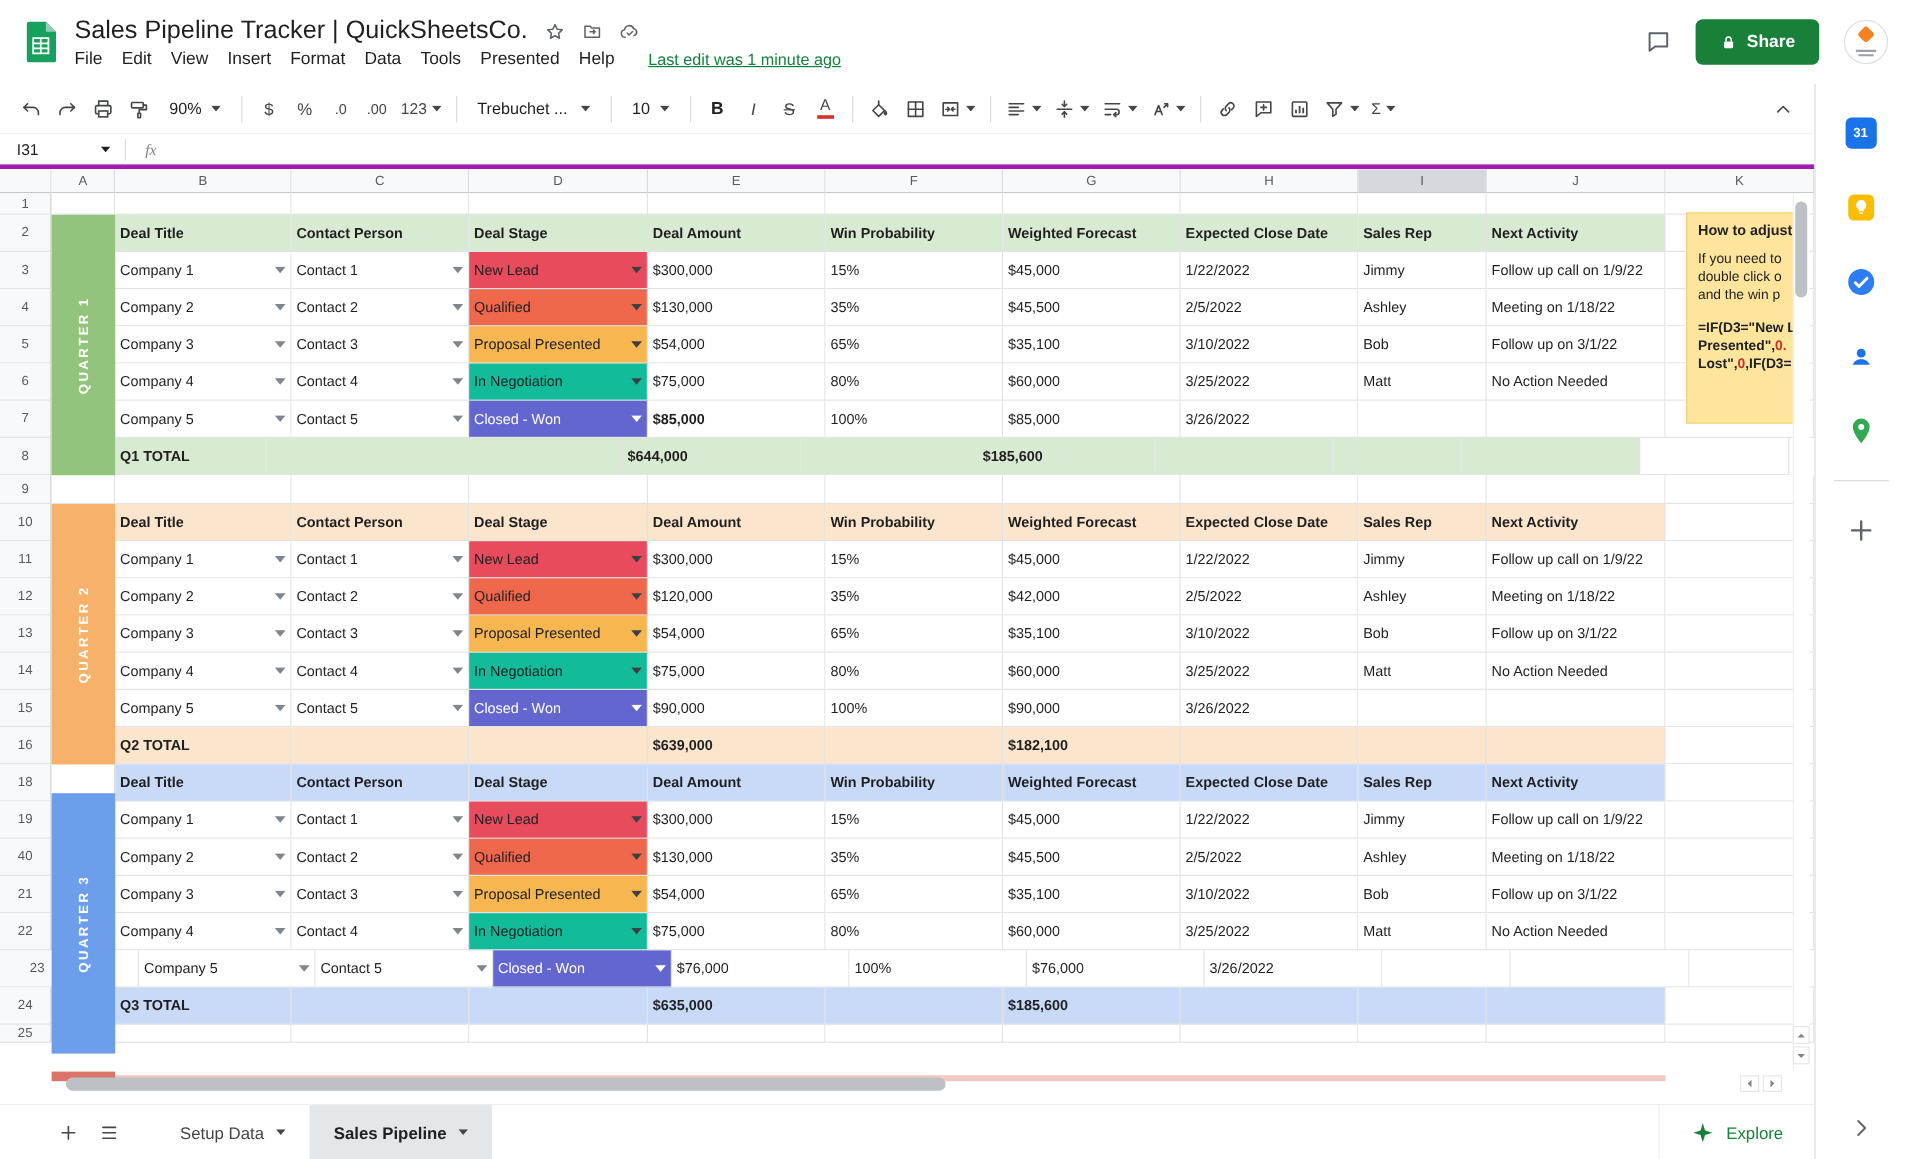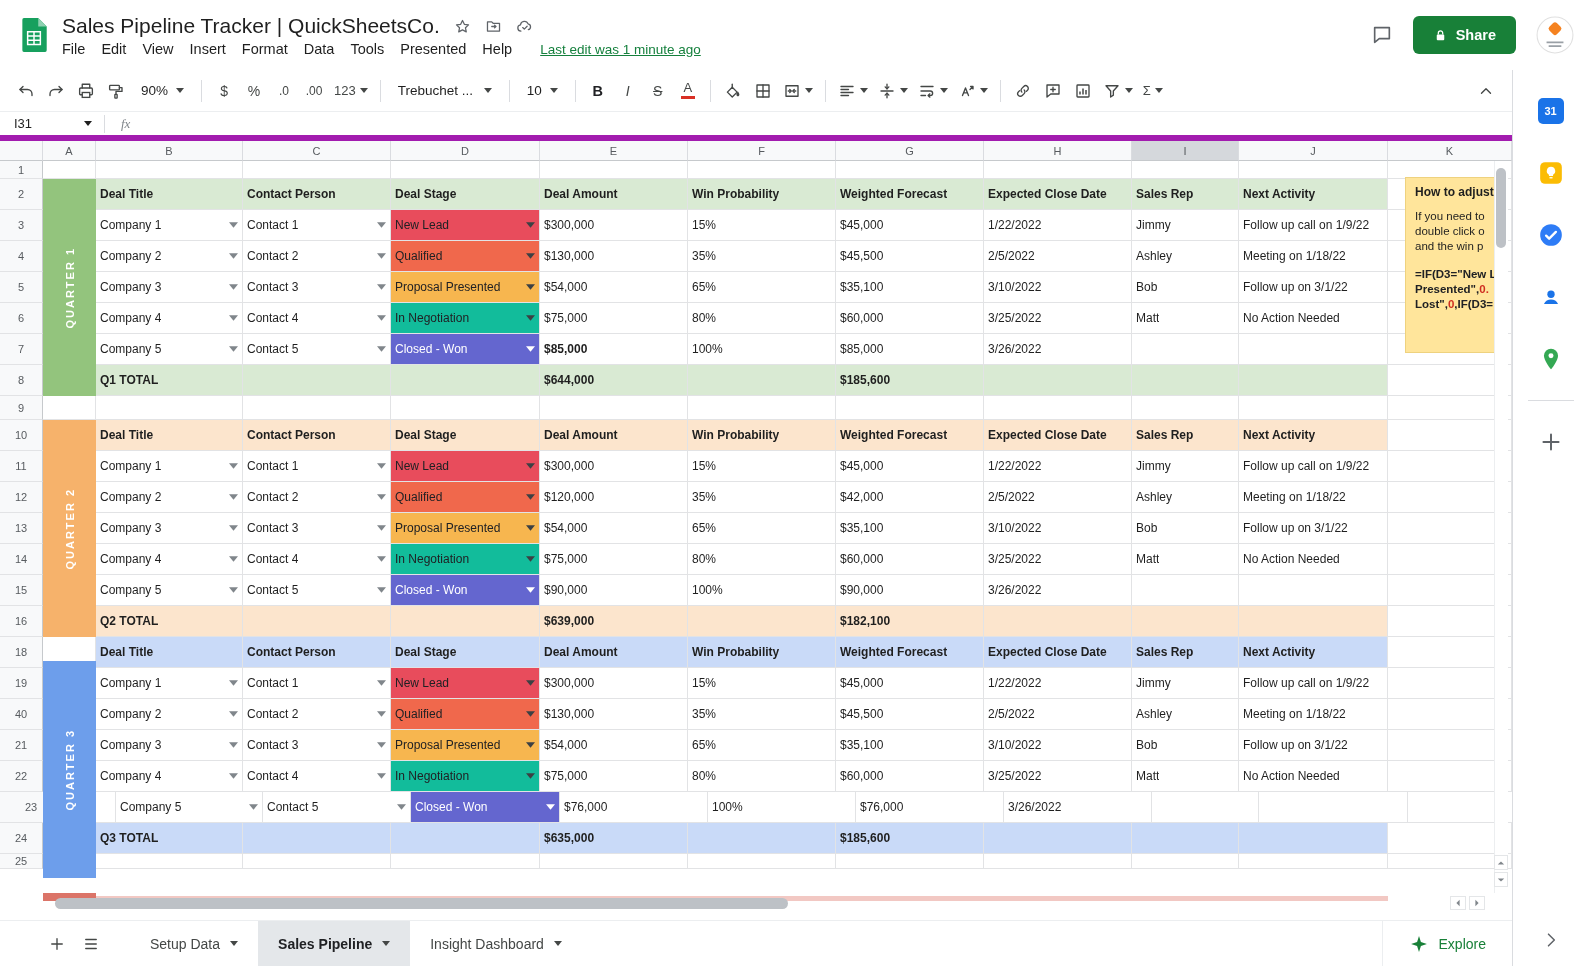--- a/index.html
+++ b/index.html
@@ -50,21 +50,21 @@
   .tsel{display:flex;align-items:center;gap:8px;padding:0 9px;height:28px;font-size:13.5px;
     color:#1f1f1f;border-radius:4px;white-space:nowrap}
   .tsel.wide{width:112px;justify-content:space-between}
   .caret-svg,.ti .caret,.tsel .caret{color:#444746}
   .caret svg{width:8px;height:5px}
   .combo{gap:4px}
   .collapse-btn{margin-left:auto}
 
   
   .fbar{position:absolute;left:0;top:112px;width:1512px;height:29px;display:flex;align-items:center;
-    background:#fff;border-bottom:6px solid #a21caf}
+    background:#fff;border-bottom:4px solid #a21caf}
   .namebox{width:104px;display:flex;align-items:center;justify-content:space-between;
     padding:0 12px 0 14px;font-size:13px}
   .fdiv{width:1px;height:18px;background:#dadce0}
   .fx{font-size:13px;font-style:italic;color:#80868b;padding:0 16px;font-family:"Liberation Serif",serif}
   .finput{flex:1;height:100%}
 
   
   .gridwrap{position:absolute;left:0;top:141px;width:1512px;height:779px;background:#fff;overflow:hidden}
   .colheads{display:flex;height:20px}
   .colhead{height:20px;flex:none;display:flex;align-items:center;justify-content:center;
@@ -709,21 +709,21 @@
         <div class="c" style="width: 148px;">
           <span class="ct">3/26/2022</span>
         </div>
         <div class="c" style="width: 107px;"></div>
         <div class="c" style="width: 149px;"></div>
         <div class="c" style="width: 124px;"></div>
       </div>
       <div class="grid-row" style="height: 31px;">
         <div class="rowhead" style="width: 43px;">8</div>
         <div class="c" style="width: 53px;"></div>
-        <div class="c b" style="width: 147px; background: rgb(217, 234, 211);">
+        <div class="c b" style="width: 126px; background: rgb(217, 234, 211);">
           <span class="ct">Q1 TOTAL</span>
         </div>
         <div class="c" style="width: 148px; background: rgb(217, 234, 211);"></div>
         <div class="c" style="width: 149px; background: rgb(217, 234, 211);"></div>
         <div class="c b" style="width: 148px; background: rgb(217, 234, 211);">
           <span class="ct">$644,000</span>
         </div>
         <div class="c" style="width: 148px; background: rgb(217, 234, 211);"></div>
         <div class="c b" style="width: 148px; background: rgb(217, 234, 211);">
           <span class="ct">$185,600</span>
@@ -1395,28 +1395,20 @@
         </span>
       </div>
       <div class="tab active">
         <span>Sales Pipeline</span>
         <span>
           <svg viewBox="0 0 10 6" width="8" height="5">
             <path d="M0 0h10L5 6z" fill="#444746"></path>
           </svg>
         </span>
       </div>
-      <div class="tab">
-        <span>Insight Dashboard</span>
-        <span>
-          <svg viewBox="0 0 10 6" width="8" height="5">
-            <path d="M0 0h10L5 6z" fill="#444746"></path>
-          </svg>
-        </span>
-      </div>
     </div>
   <div class="explore">
     <span>
         <svg viewBox="0 0 24 24">
           <path d="M12 2.5l2.3 7.2 7.2 2.3-7.2 2.3L12 21.5l-2.3-7.2-7.2-2.3 7.2-2.3z" fill="#188038"></path>
         </svg>
       </span>
     <span>Explore</span>
   </div>
 </div>

